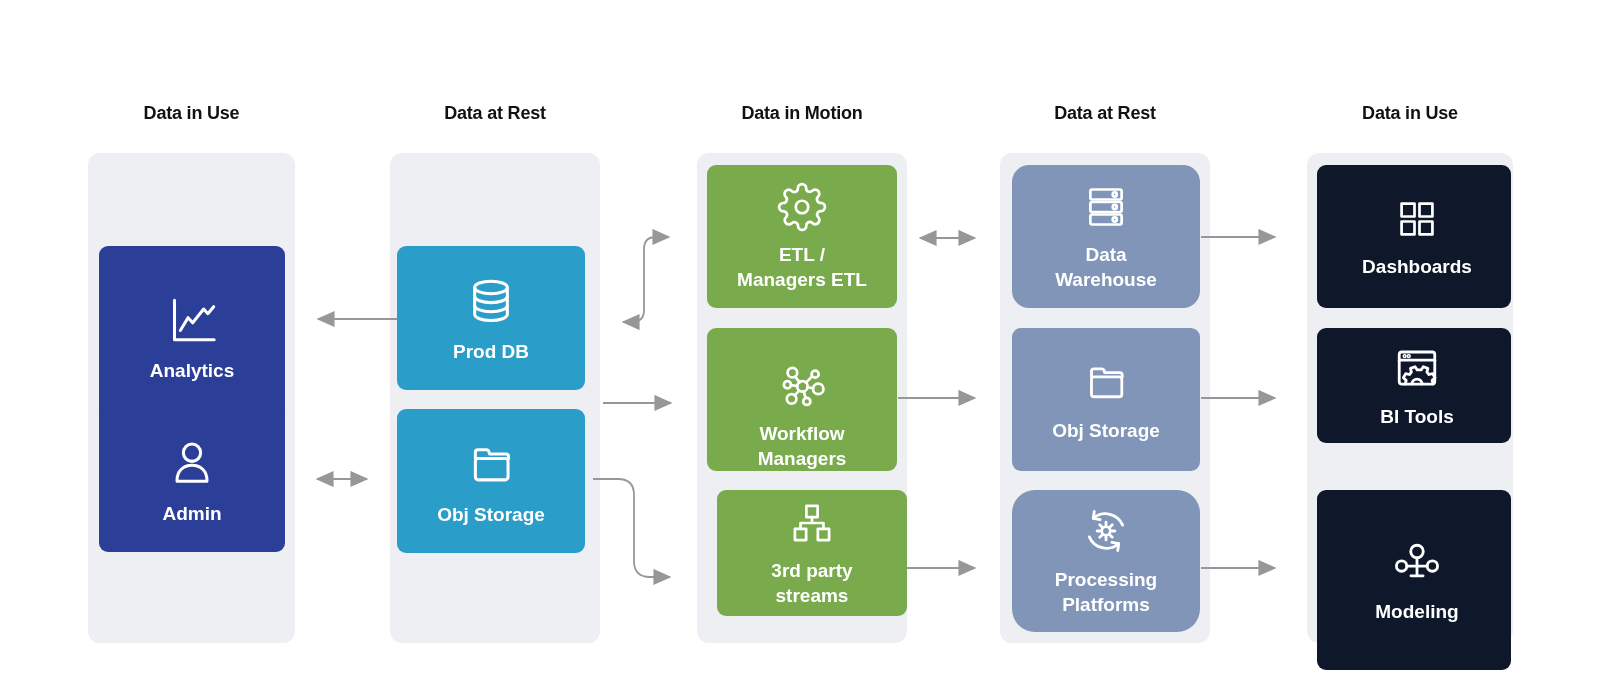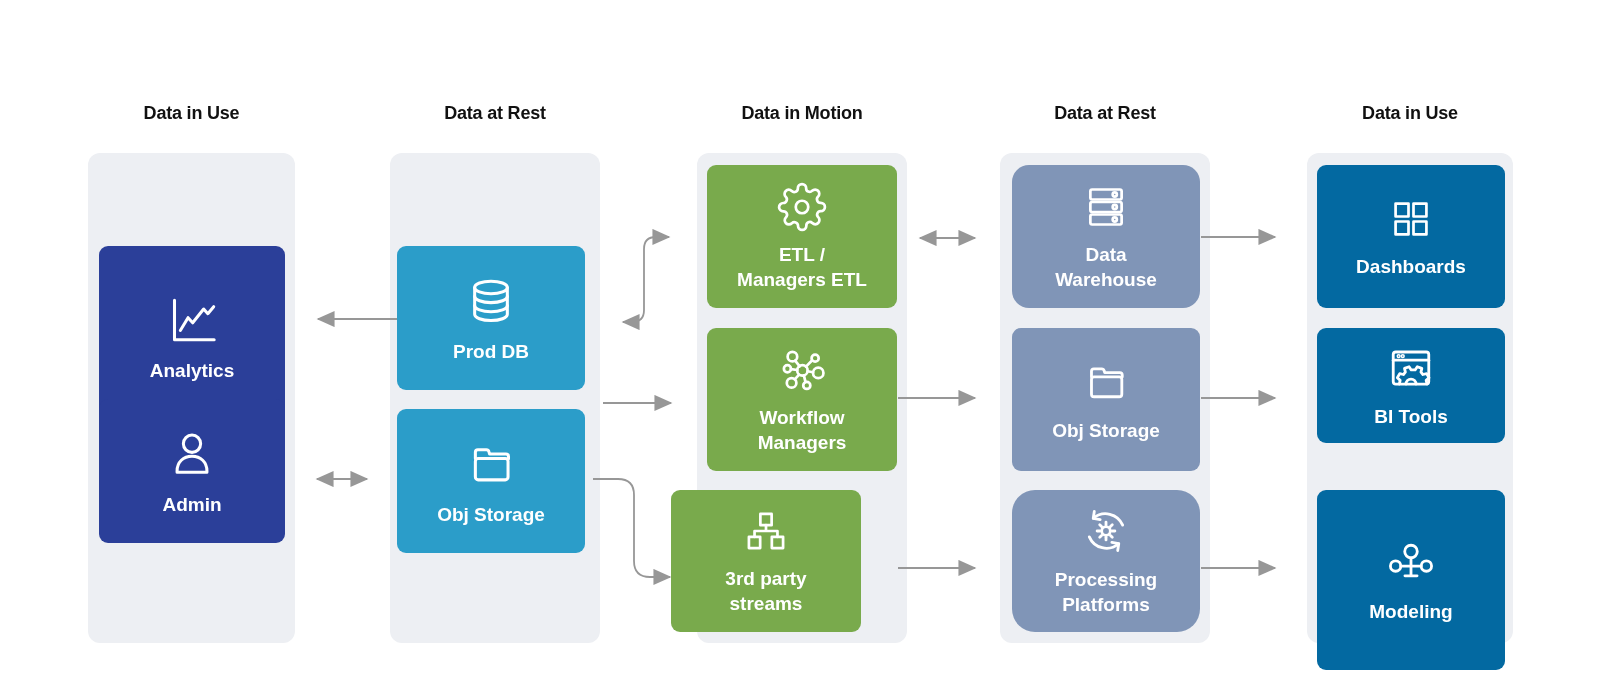--- a/index.html
+++ b/index.html
@@ -9,21 +9,21 @@
               font-size:18px;font-weight:700;color:#111;letter-spacing:-0.2px;}
   .panel{position:absolute;top:153px;height:490px;background:#edeff3;border-radius:12px;}
   .node{position:absolute;border-radius:9px;display:flex;flex-direction:column;align-items:center;
         justify-content:center;gap:10px;color:#fff;}
   .node .icon{display:block;line-height:0;}
   .node .label{text-align:center;font-size:19px;font-weight:600;line-height:25px;color:#fff;}
   .node.indigo{background:#2b3f99;}
   .node.teal{background:#2b9dc9;}
   .node.green{background:#79aa4c;}
   .node.slate{background:#8095b7;}
-  .node.sky{background:#0369a1;}
+  .node.sky{background:#0f172a;padding-left:6px;}
   svg.nicon{stroke:#ffffff;fill:none;stroke-width:1.3;stroke-linecap:round;stroke-linejoin:round;}
   .arrows{position:absolute;left:0;top:0;width:1600px;height:700px;pointer-events:none;}
 </style>
 </head>
 <body>
 
 <div class="stage">
 
   <div class="col-header" style="left:28px;width:327px;">Data in Use</div>
   <div class="col-header" style="left:330px;width:330px;">Data at Rest</div>
@@ -66,21 +66,21 @@
       <svg class="nicon" width="56" height="56" viewBox="0 0 24 24">
         <path d="M4.5,3.5 V20.5 H21.5"></path>
         <polyline points="7,16.5 10.3,11 12.3,13.2 17,7.3 18.8,9.3 21.3,6.3"></polyline>
       </svg>
     </span>
     <div class="label">
         <div>Analytics</div>
       </div>
   </div>
 
-  <div class="node indigo" style="left:99px;top:399px;width:186px;height:144px;">
+  <div class="node indigo" style="left:99px;top:408px;width:186px;height:144px;">
     <span class="icon">
       <svg class="nicon" width="56" height="56" viewBox="0 0 24 24">
         <circle cx="12" cy="7.6" r="3.7"></circle>
         <path d="M5.6,19.8 v-0.5 c0,-3.9 2.7,-6.3 6.4,-6.3 s6.4,2.4 6.4,6.3 v0.5 z"></path>
       </svg>
     </span>
     <div class="label">
         <div>Admin</div>
       </div>
   </div>
@@ -117,21 +117,21 @@
         <circle cx="12" cy="12" r="3"></circle>
         <path d="M19.4 15a1.65 1.65 0 0 0 .33 1.82l.06.06a2 2 0 0 1 0 2.83 2 2 0 0 1-2.83 0l-.06-.06a1.65 1.65 0 0 0-1.82-.33 1.65 1.65 0 0 0-1 1.51V21a2 2 0 0 1-2 2 2 2 0 0 1-2-2v-.09A1.65 1.65 0 0 0 9 19.4a1.65 1.65 0 0 0-1.82.33l-.06.06a2 2 0 0 1-2.83 0 2 2 0 0 1 0-2.83l.06-.06a1.65 1.65 0 0 0 .33-1.82 1.65 1.65 0 0 0-1.51-1H3a2 2 0 0 1-2-2 2 2 0 0 1 2-2h.09A1.65 1.65 0 0 0 4.6 9a1.65 1.65 0 0 0-.33-1.82l-.06-.06a2 2 0 0 1 0-2.83 2 2 0 0 1 2.83 0l.06.06a1.65 1.65 0 0 0 1.82.33H9a1.65 1.65 0 0 0 1-1.51V3a2 2 0 0 1 2-2 2 2 0 0 1 2 2v.09a1.65 1.65 0 0 0 1 1.51 1.65 1.65 0 0 0 1.82-.33l.06-.06a2 2 0 0 1 2.83 0 2 2 0 0 1 0 2.83l-.06.06a1.65 1.65 0 0 0-.33 1.82V9a1.65 1.65 0 0 0 1.51 1H21a2 2 0 0 1 2 2 2 2 0 0 1-2 2h-.09a1.65 1.65 0 0 0-1.51 1z"></path>
       </svg>
     </span>
     <div class="label">
       <div>ETL /</div>
       <div>Managers ETL</div>
     </div>
   </div>
 
-  <div class="node green" style="left:707px;top:328px;width:190px;height:143px;">
+  <div class="node green" style="left:707px;top:328px;width:190px;height:143px;justify-content:flex-end;">
     <span class="icon">
       <svg class="nicon" width="50" height="50" viewBox="0 0 24 24">
         <circle cx="12.2" cy="12.2" r="2.5"></circle>
         <circle cx="7.4" cy="5.6" r="2.3"></circle>
         <circle cx="18.3" cy="6.3" r="1.7"></circle>
         <circle cx="5" cy="11.4" r="1.7"></circle>
         <circle cx="19.8" cy="13.4" r="2.5"></circle>
         <circle cx="7" cy="18.2" r="2.3"></circle>
         <circle cx="14.3" cy="19.4" r="1.7"></circle>
         <line x1="8.7" y1="7.5" x2="10.9" y2="10.3"></line>
@@ -141,21 +141,21 @@
         <line x1="8.5" y1="16.5" x2="10.6" y2="14.2"></line>
         <line x1="13.7" y1="17.8" x2="12.9" y2="14.6"></line>
       </svg>
     </span>
     <div class="label">
       <div>Workflow</div>
       <div>Managers</div>
     </div>
   </div>
 
-  <div class="node green" style="left:671px;top:490px;width:190px;height:142px;">
+  <div class="node green" style="left:717px;top:490px;width:190px;height:126px;">
     <span class="icon">
       <svg class="nicon" width="50" height="50" viewBox="0 0 24 24">
         <rect x="9.3" y="3.8" width="5.4" height="5.4"></rect>
         <rect x="3.8" y="14.8" width="5.4" height="5.4"></rect>
         <rect x="14.8" y="14.8" width="5.4" height="5.4"></rect>
         <path d="M12,9.2 V12 M6.5,14.8 V12 H17.5 V14.8"></path>
       </svg>
     </span>
     <div class="label">
       <div>3rd party</div>

